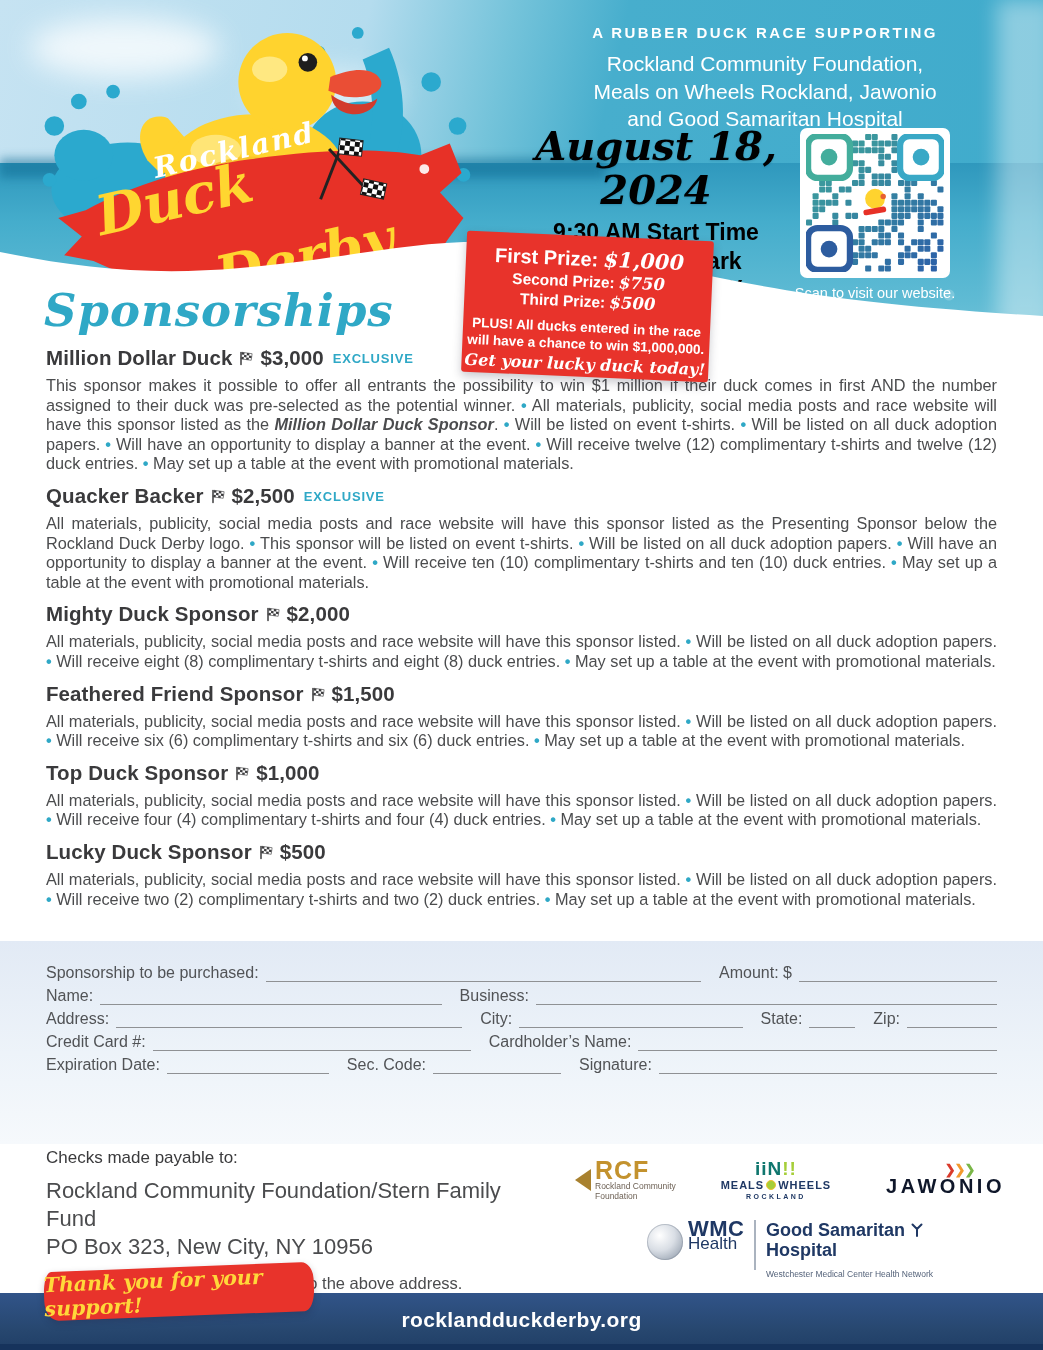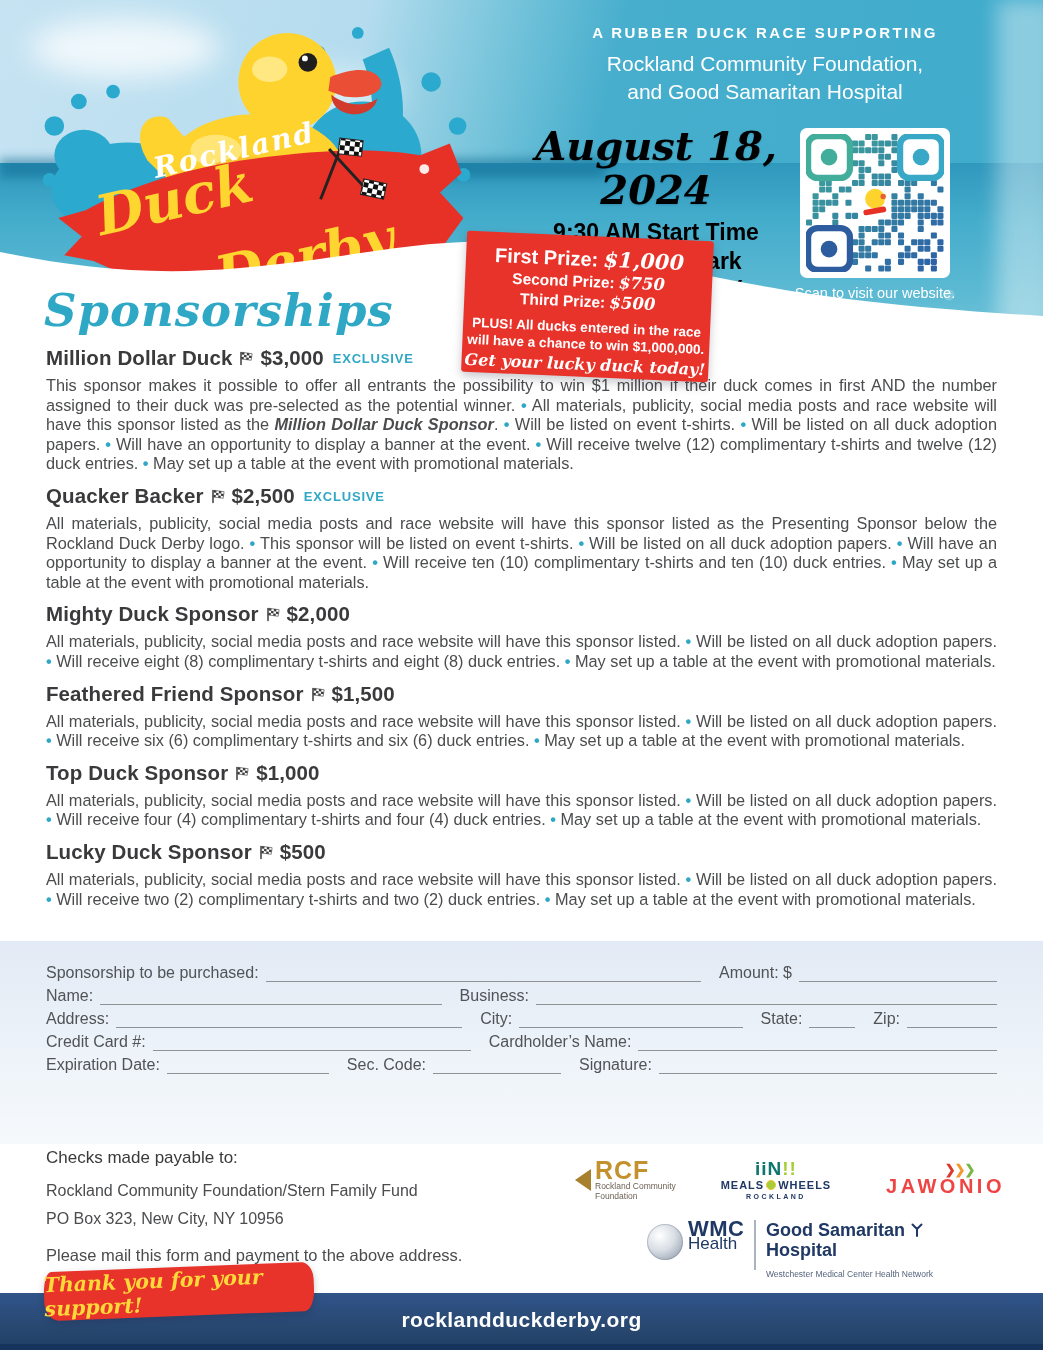--- a/index.html
+++ b/index.html
@@ -56,39 +56,39 @@
             background:linear-gradient(180deg,#e2eaf5 0%,#edf3f9 55%,#f6f9fc 100%);}
   .frow{display:flex;align-items:center;margin-bottom:0;font-size:16px;color:#515356;height:23px;}
   .flabel{white-space:nowrap;}
   .flabel + .fline{margin-left:7px;}
   .fline{border-bottom:1.4px solid #8f9194;height:18px;}
   .fline + .flabel{margin-left:18px;}
   .grow{flex:1;}
   
   .payment{position:absolute;left:46px;top:1148px;width:470px;color:#4b4c4e;}
   .payhead{font-size:17px;font-weight:normal;color:#3a3a3c;margin-bottom:9px;}
-  .payline{font-size:16px;line-height:28px;}
+  .payline{font-size:22px;line-height:28px;}
   .mailnote{font-size:16.5px;margin-top:13px;}
   .logos{position:absolute;left:575px;top:1150px;width:430px;}
   .lrow1{display:flex;justify-content:space-between;align-items:center;height:60px;}
   .lrow2{display:flex;justify-content:center;margin-top:10px;}
   .rcf{display:flex;align-items:center;}
   .rcf-mark{width:0;height:0;border-top:11px solid transparent;border-bottom:11px solid transparent;
             border-right:16px solid #a8812f;margin-right:4px;}
   .rcf-abbr{font-size:25px;font-weight:bold;color:#c3922e;letter-spacing:1px;line-height:22px;}
   .rcf-name{font-size:8.5px;color:#6e6256;line-height:10px;}
   .mow{text-align:center;}
   .mow-mark{font-size:19px;font-weight:bold;line-height:16px;letter-spacing:1px;}
   .mow-teal{color:#0f766e;} .mow-lime{color:#a6ce39;}
   .mow-words{font-size:11px;font-weight:bold;color:#1f3864;letter-spacing:1px;margin-top:2px;}
   .mow-sun{display:inline-block;width:8px;height:8px;border-radius:50%;background:#a6ce39;border:1.5px solid #f2c230;vertical-align:-1px;margin:0 2px;}
   .mow-region{font-size:7px;font-weight:bold;color:#1f3864;letter-spacing:2.5px;margin-top:2px;}
   .jaw{text-align:center;}
   .jaw-chev{font-size:13px;font-weight:bold;letter-spacing:-1px;margin-bottom:-2px;margin-left:38px;}
-  .jaw-name{font-size:20px;font-weight:bold;color:#ef4444;letter-spacing:3.5px;margin-left:10px;}
+  .jaw-name{font-size:20px;font-weight:bold;color:#0f172a;letter-spacing:3.5px;margin-left:10px;}
   .wmc{display:flex;align-items:flex-start;}
   .globe{width:36px;height:36px;border-radius:50%;margin-top:4px;
          background:radial-gradient(circle at 35% 32%,#ffffff 0%,#d9dee5 45%,#aab3bf 75%,#939dab 100%);
          box-shadow:inset 0 0 0 1px rgba(120,130,145,.4);}
   .wmc-left{margin-left:5px;line-height:17px;color:#1f3864;}
   .wmc-abbr{font-size:22px;font-weight:bold;letter-spacing:.5px;}
   .wmc-word{font-size:17px;margin-top:-2px;}
   .wmc-div{width:1.5px;background:#aab3bf;height:50px;margin:0 10px;}
   .wmc-right{color:#1f3864;line-height:20px;}
   .gsh{font-size:18px;font-weight:bold;}
@@ -181,20 +181,21 @@
         <rect x="34" y="-2" width="24" height="16" fill="url(#chk)" stroke="#222" stroke-width="1" transform="rotate(12 34 -2)"></rect>
         <rect x="54" y="42" width="24" height="16" fill="url(#chk)" stroke="#222" stroke-width="1" transform="rotate(18 54 42)"></rect>
       </g>
     </g>
   </svg>
 
   <div class="info">
     <div class="supporting">A RUBBER DUCK RACE SUPPORTING</div>
     <div class="benef">
       <div>Rockland Community Foundation,</div>
+      <div>Meals on Wheels Rockland, Jawonio</div>
       <div>and Good Samaritan Hospital</div>
     </div>
   </div>
   <div class="datecol">
     <div class="date script">August 18, 2024</div>
     <div class="details">
       <div>9:30 AM Start Time</div>
       <div>Germonds Park</div>
       <div>West Nyack, NY</div>
     </div>

